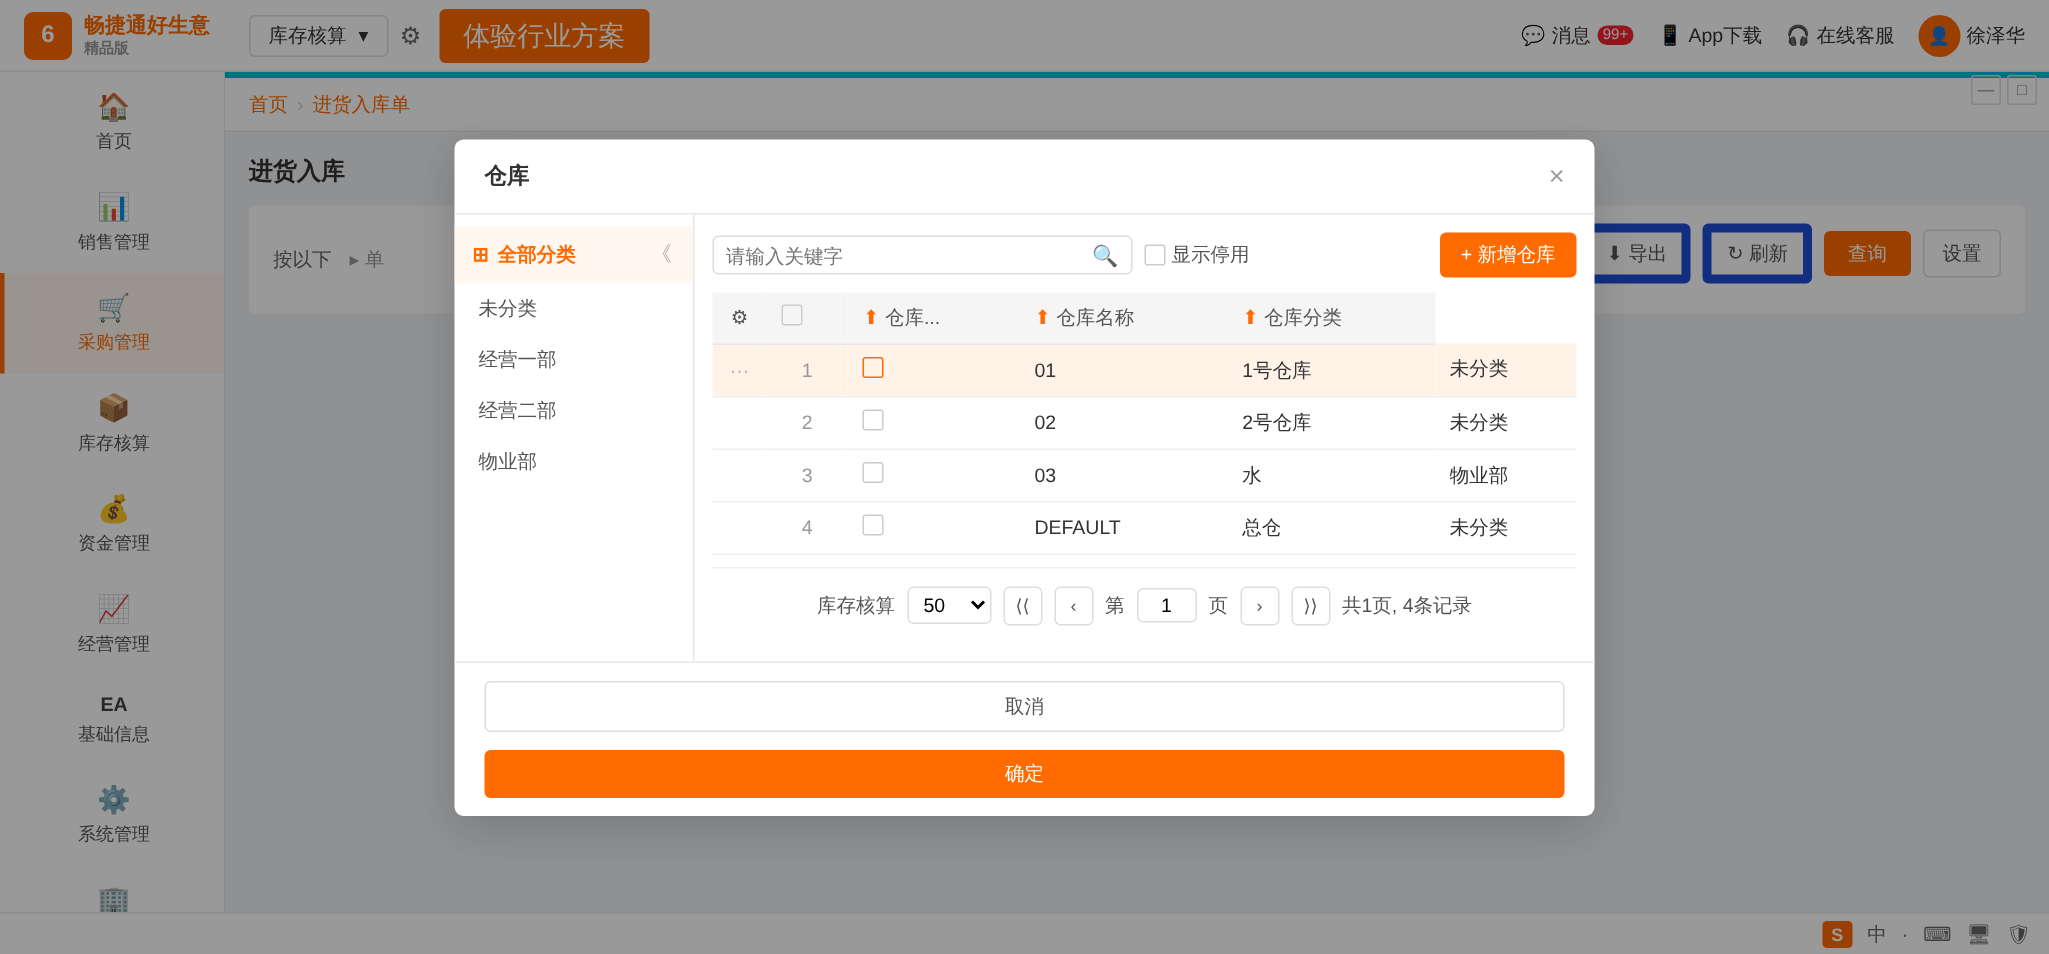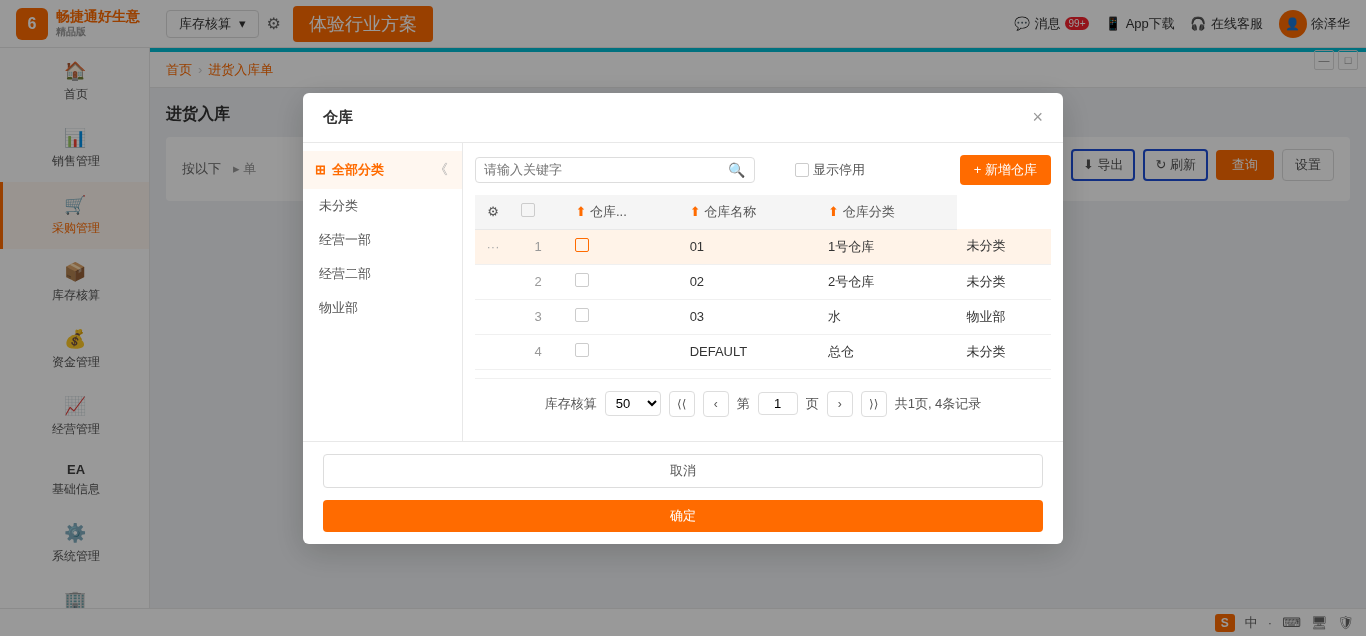--- a/index.html
+++ b/index.html
@@ -95,21 +95,21 @@
       border-radius: 4px; margin-bottom: 12px;
       display: flex; align-items: center; gap: 12px; flex-wrap: wrap;
     }
     .filter-label { color: #666; font-size: 13px; }
     .action-bar {
       display: flex; align-items: center; justify-content: flex-end;
       gap: 8px; margin-bottom: 8px;
     }
     .btn-primary { background: #ff6b00; color: white; border: none; padding: 6px 16px; border-radius: 4px; cursor: pointer; font-size: 13px; }
     .btn-default { background: #fff; color: #555; border: 1px solid #ddd; padding: 6px 12px; border-radius: 4px; cursor: pointer; font-size: 13px; }
-    .btn-icon { background: #fff; color: #555; border: 2px solid #1d4ed8; padding: 5px 10px; border-radius: 4px; cursor: pointer; font-size: 13px; display: flex; align-items: center; gap: 4px; }
+    .btn-icon { background: #fff; color: #555; border: 6px solid #1d4ed8; padding: 5px 10px; border-radius: 4px; cursor: pointer; font-size: 13px; display: flex; align-items: center; gap: 4px; }
 
     
     .modal-backdrop {
       position: fixed; top: 0; left: 0; right: 0; bottom: 0;
       background: rgba(0,0,0,0.4); z-index: 100;
       display: flex; align-items: center; justify-content: center;
     }
     .modal {
       background: #fff;
       border-radius: 6px;
@@ -147,31 +147,31 @@
       padding: 8px 16px;
       cursor: pointer; color: #555; font-size: 13px;
     }
 
     
     .table-panel { flex: 1; display: flex; flex-direction: column; padding: 12px; }
     .table-toolbar {
       display: flex; align-items: center; gap: 8px; margin-bottom: 10px;
     }
     .search-box {
-      display: flex; align-items: center;
+      display: flex; align-items: flex-end;
       border: 1px solid #ddd; border-radius: 4px;
       padding: 4px 8px; background: #fff;
       flex: 1; max-width: 280px;
     }
     .search-input {
       border: none; outline: none; font-size: 13px; color: #333;
       flex: 1; background: transparent;
     }
     .search-icon { color: #aaa; font-size: 14px; }
-    .show-disabled { display: flex; align-items: center; gap: 4px; color: #555; font-size: 13px; cursor: pointer; margin-left: 32px; }
+    .show-disabled { display: flex; align-items: center; gap: 4px; color: #555; font-size: 13px; cursor: pointer; }
     .checkbox-icon { width: 14px; height: 14px; border: 1px solid #ccc; border-radius: 2px; display: inline-block; }
     .btn-add-warehouse {
       margin-left: auto;
       background: #ff6b00; color: white; border: none;
       padding: 6px 14px; border-radius: 4px; cursor: pointer; font-size: 13px;
       white-space: nowrap;
     }
 
     
     .data-table { width: 100%; border-collapse: collapse; font-size: 13px; }

